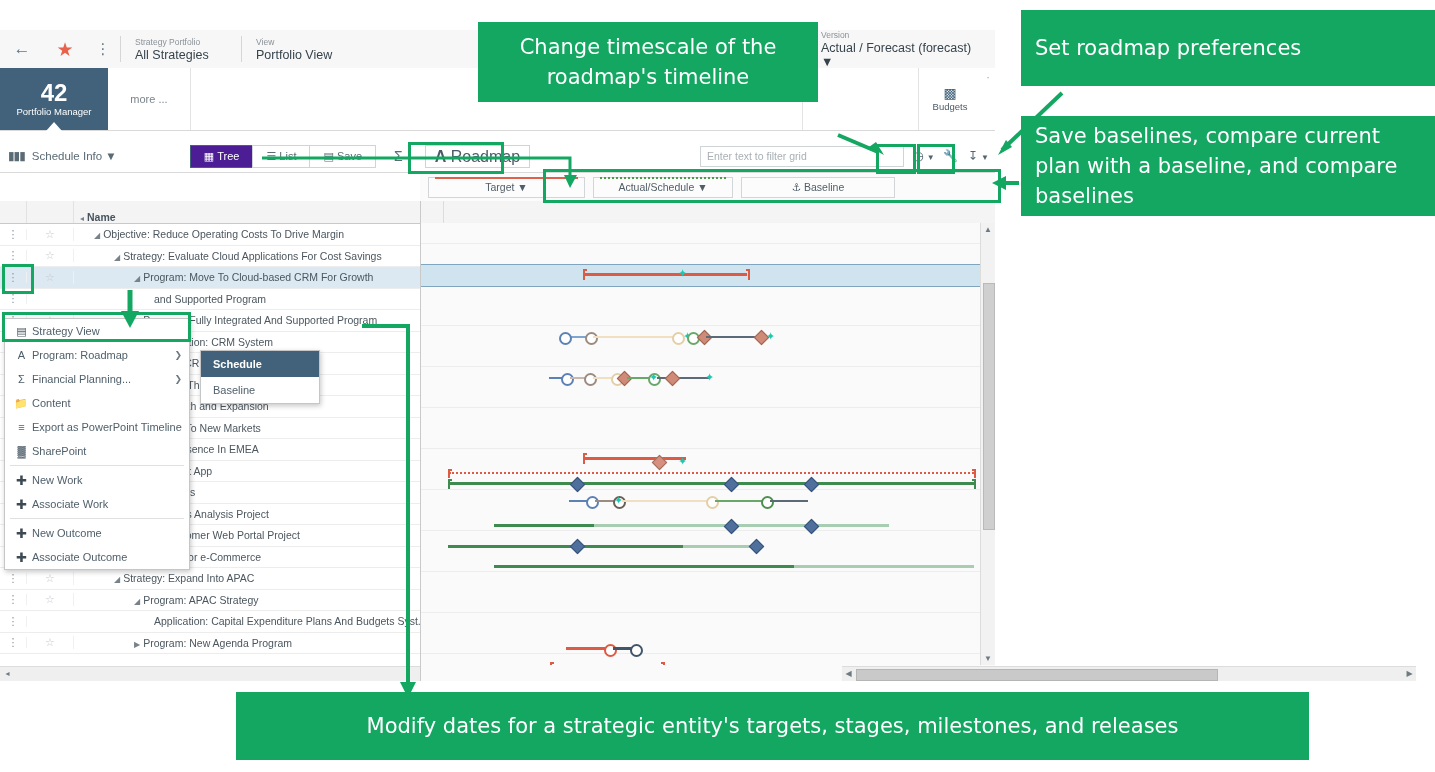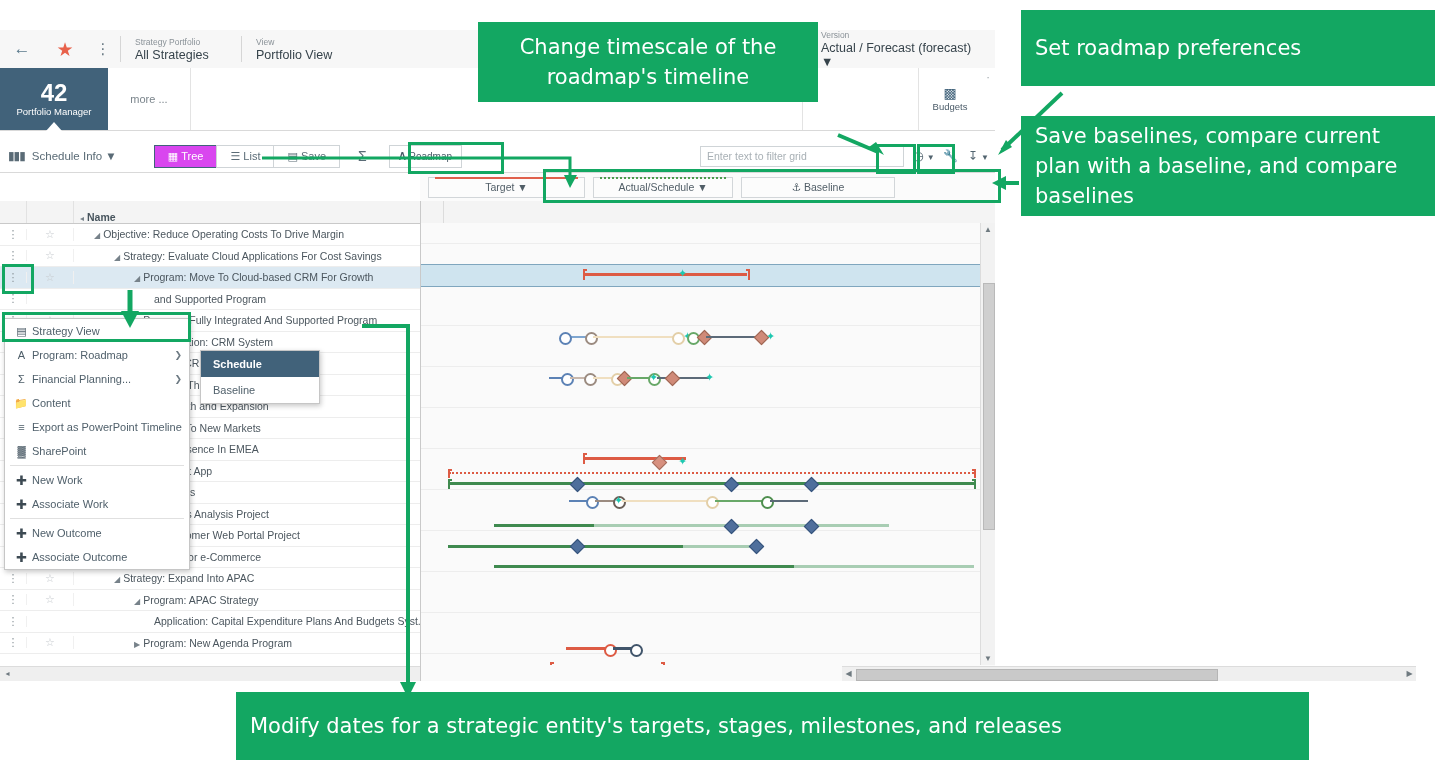--- a/index.html
+++ b/index.html
@@ -44,23 +44,23 @@
 
   
   .toolrow{position:absolute;left:0;top:110px;width:995px;height:32px;background:#fff;
     border-bottom:1px solid #d9d9d9;display:flex;align-items:center;}
   .si-ico{margin-left:8px;color:#5a6b76;font-size:12px;letter-spacing:-1px;}
   .si-lbl{margin-left:7px;font-size:11.5px;color:#5a6b76;}
   .seg{display:flex;margin-left:37px;}
   .seg div{height:21px;line-height:21px;padding:0 13px;font-size:11px;color:#5a6b76;
     border:1px solid #cfd4d7;border-right:none;background:#fff;white-space:nowrap;}
   .seg div:last-child{border-right:1px solid #cfd4d7;}
-  .seg div.on{background:#d946ef;color:#fff;border-color:#41627a;}
+  .seg div.on{background:#4c1d95;color:#fff;border-color:#41627a;margin-left:36px;}
   .sigma{margin-left:18px;font-size:14px;color:#5a6b76;}
-  .roadmapbtn{margin-left:22px;height:21px;line-height:21px;padding:0 9px;font-size:10px;
+  .roadmapbtn{margin-left:22px;height:21px;line-height:21px;padding:0 9px;font-size:16px;
     color:#4a5b68;border:1px solid #cfd4d7;background:#fff;white-space:nowrap;}
   .filterwrap{margin-left:auto;display:flex;align-items:center;padding-right:6px;}
   .filterbox{width:190px;height:19px;border:1px solid #cfd4d7;background:#fff;
     font-size:10.5px;color:#a8b0b5;padding:0 6px;line-height:19px;}
   .tico{margin-left:9px;font-size:12px;color:#52646f;white-space:nowrap;}
 
   
   .legendrow{position:absolute;left:420px;top:143px;width:575px;height:28px;
     background:#fbfbfb;display:flex;align-items:center;}
   .legbtn{height:19px;border:1px solid #d2d6d9;background:#fcfcfc;font-size:10.5px;
@@ -513,15 +513,15 @@
 
 <div class="cal" style="left:478px;top:22px;width:340px;">
   <span class="t" style="text-align:center">Change timescale of the roadmap's timeline</span>
 </div>
 <div class="cal" style="left:1021px;top:10px;width:414px;height:76px;display:flex;align-items:center">
   <span class="t">Set roadmap preferences</span>
 </div>
 <div class="cal" style="left:1021px;top:116px;width:414px;height:100px;display:flex;align-items:center">
   <span class="t">Save baselines, compare current plan with a baseline, and compare baselines</span>
 </div>
-<div class="cal" style="left:236px;top:692px;width:1073px;height:68px;display:flex;align-items:center;">
+<div class="cal" style="left:236px;top:692px;width:1073px;height:68px;display:flex;align-items:center;justify-content:center">
   <span class="t" style="text-align:center">Modify dates for a strategic entity's targets, stages, milestones, and releases</span>
 </div>
 
 </body></html>

